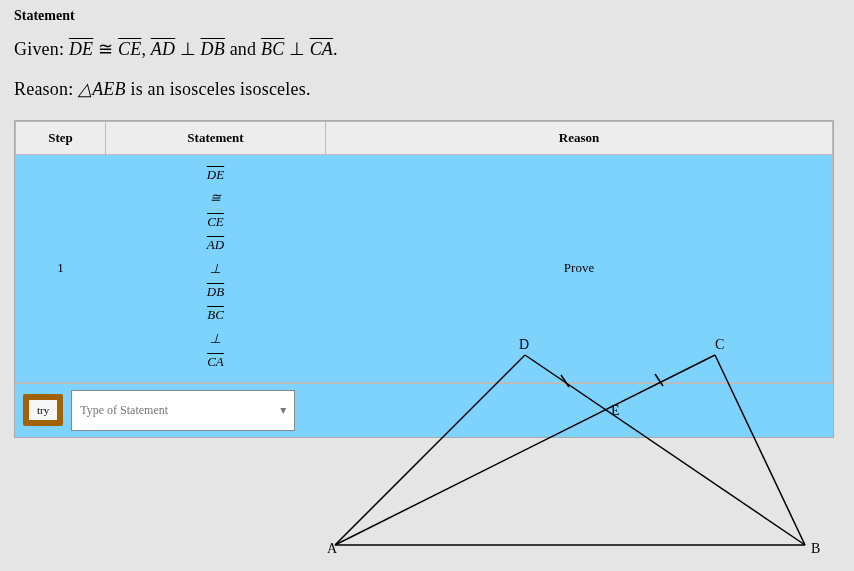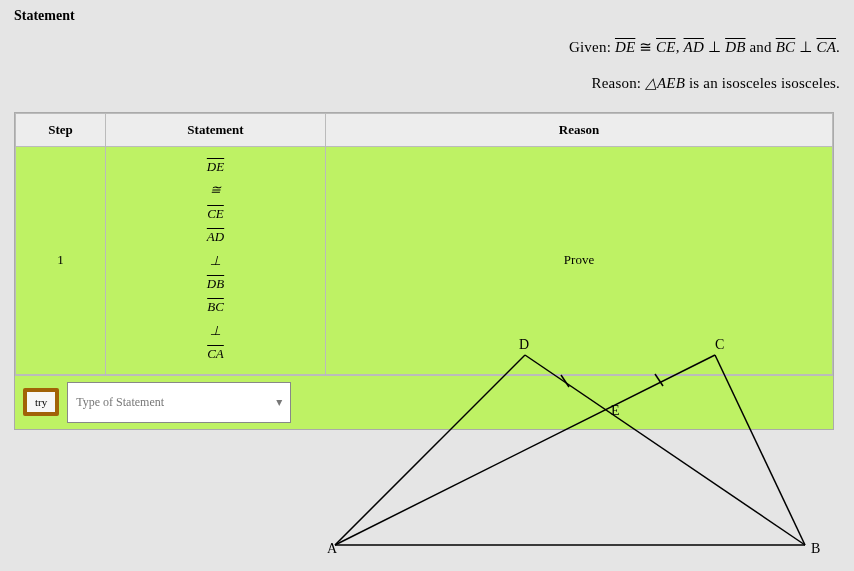--- a/index.html
+++ b/index.html
@@ -12,35 +12,34 @@
       padding: 8px 14px;
       position: relative;
       overflow: hidden;
     }
     .heading {
       font-weight: bold;
       font-size: 14px;
       margin-bottom: 14px;
     }
     .given, .prove {
-      font-size: 15px;
+      font-size: 18px;
       margin-bottom: 12px;
       letter-spacing: 0.2px;
-      text-align: right;
     }
     .prove { margin-top: 18px; margin-bottom: 20px; }
     .ovl {
       text-decoration: overline;
       font-style: italic;
     }
     .math { font-style: italic; }
     .table-container {
       margin-top: 6px;
       border: 1px solid #aaa;
-      background: #bef264;
+      background: #7dd3fc;
       width: 820px;
     }
     table {
       border-collapse: collapse;
       width: 100%;
       table-layout: fixed;
     }
     th, td {
       border: 1px solid #bbb;
       padding: 8px 12px;
@@ -57,21 +56,21 @@
     .col-reason { width: auto; }
     .stmt-lines span { display: block; line-height: 1.8; font-style: italic; }
     .try-row {
       display: flex;
       align-items: center;
       gap: 8px;
       padding: 6px 8px;
       border-top: 1px solid #bbb;
     }
     .try-btn {
-      border: 4px solid #a16207;
+      border: 6px solid #a16207;
       background: #f7f7f7;
       padding: 4px 8px;
       font-size: 11px;
       border-radius: 2px;
       min-width: 30px;
       text-align: center;
     }
     .type-select {
       flex: 0 0 224px;
       border: 1px solid #888;

